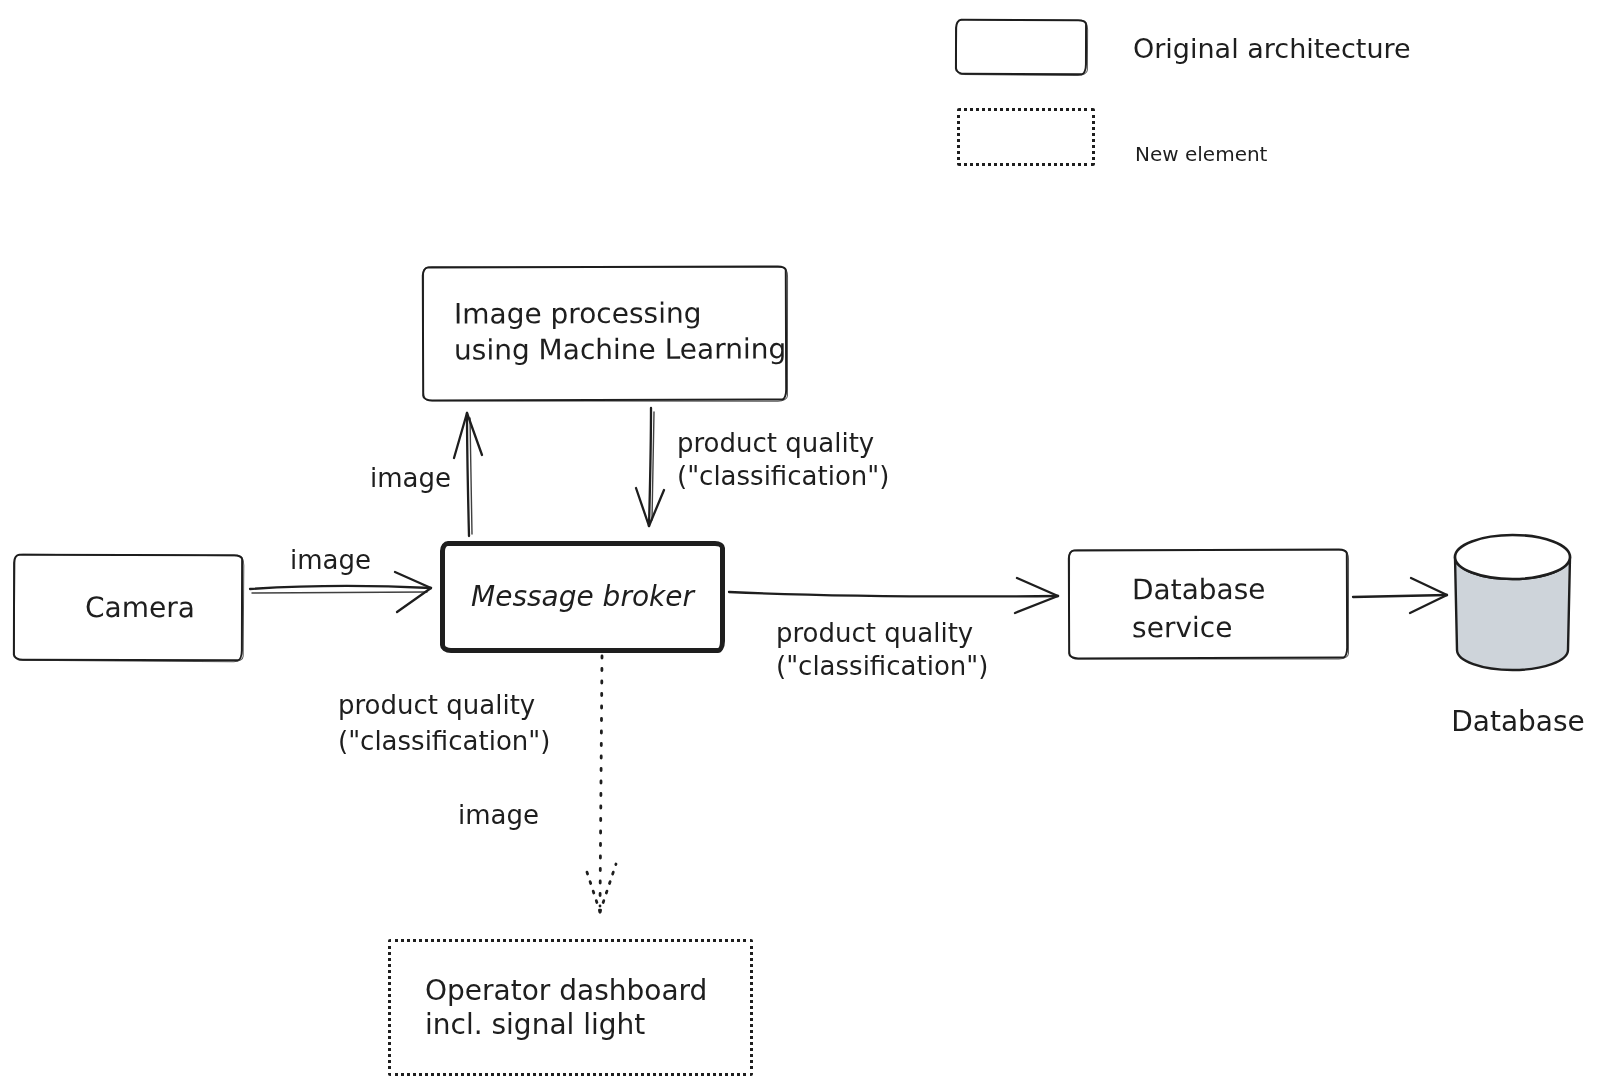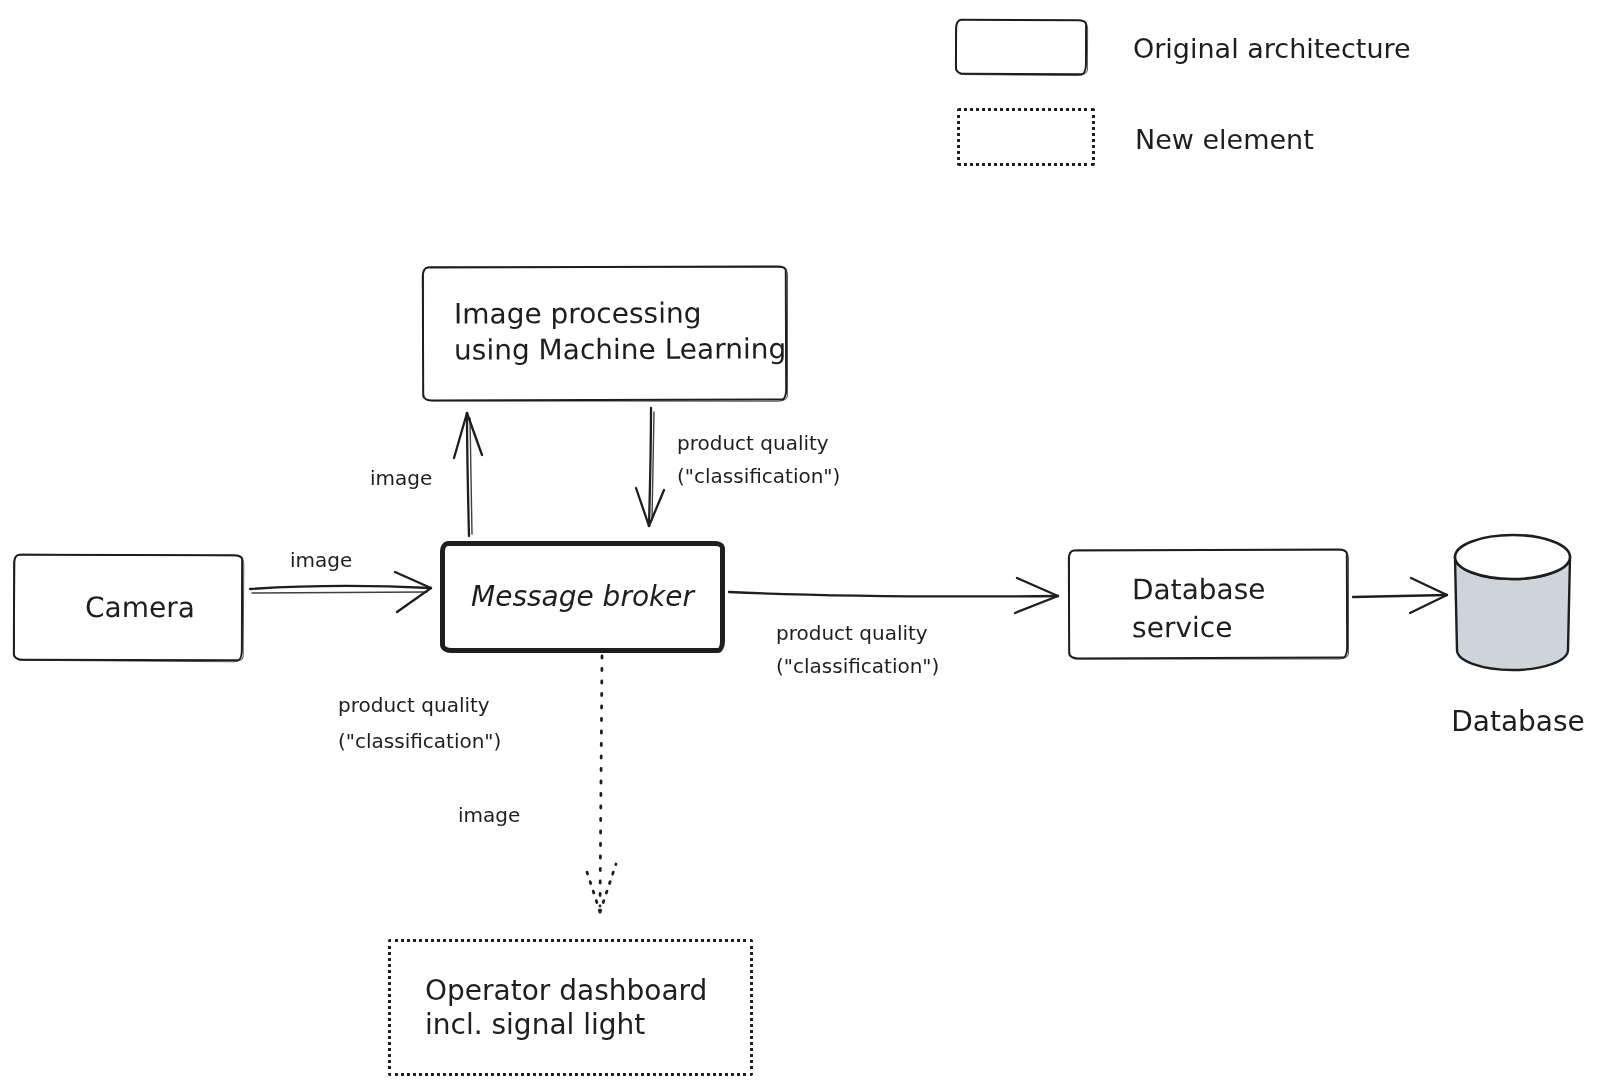--- a/index.html
+++ b/index.html
@@ -39,21 +39,21 @@
   .thick::after { display: none; }
   .dotted {
     border: 3px dotted var(--stroke);
     border-radius: 2px;
   }
   .dotted::after { display: none; }
 
   .node-text { font-size: 28px; line-height: 36px; white-space: nowrap; }
   .center-flex { display: flex; align-items: center; justify-content: center; }
 
-  .lbl { position: absolute; font-size: 20px; line-height: 33px; white-space: nowrap; }
+  .lbl { position: absolute; font-size: 26px; line-height: 33px; white-space: nowrap; }
 
   svg.arrows { position: absolute; left: 0; top: 0; z-index: 1; }
   .boxlayer { position: absolute; left: 0; top: 0; width: 1600px; height: 1084px; z-index: 2; margin-top: 6px; }
 
   .ln   { stroke: var(--stroke); stroke-width: 2.3; fill: none; stroke-linecap: round; }
   .ln2  { stroke: var(--stroke); stroke-width: 1.4; fill: none; stroke-linecap: round; opacity: 0.85; }
   .dot  { stroke: var(--stroke); stroke-width: 2.8; fill: none; stroke-linecap: round; stroke-dasharray: 2 10.5; }
   .dothead { stroke: var(--stroke); stroke-width: 2.8; fill: none; stroke-linecap: round; stroke-dasharray: 2 8; }
   .cyl-body { fill: var(--db-fill); stroke: var(--stroke); stroke-width: 2.4; stroke-linejoin: round; }
   .cyl-top  { fill: #ffffff; stroke: var(--stroke); stroke-width: 2.6; }
@@ -109,21 +109,21 @@
       <ellipse class="cyl-top" cx="1512.5" cy="557" rx="57.5" ry="22"></ellipse>
     </g>
   </svg>
 
   <div class="boxlayer">
 
     <div class="sketch r2" style="left:955px; top:13px; width:132px; height:56px;"></div>
     <div class="lbl" style="left:1133px; top:26px; font-size:27px;">Original architecture</div>
 
     <div class="sketch dotted" style="left:957px; top:102px; width:138px; height:58px;"></div>
-    <div class="lbl" style="left:1135px; top:117px; font-size:27px;">New element</div>
+    <div class="lbl" style="left:1135px; top:132px; font-size:20px;">New element</div>
 
     <div class="sketch r1" style="left:422px; top:260px; width:365px; height:135px;">
       <div class="node-text" style="padding:28px 0 0 30px;">
         <div>Image processing</div>
         <div>using Machine Learning</div>
       </div>
     </div>
 
     <div class="sketch r2 center-flex" style="left:13px; top:548px; width:230px; height:107px;padding-left:24px;">
       <div class="node-text">Camera</div>

